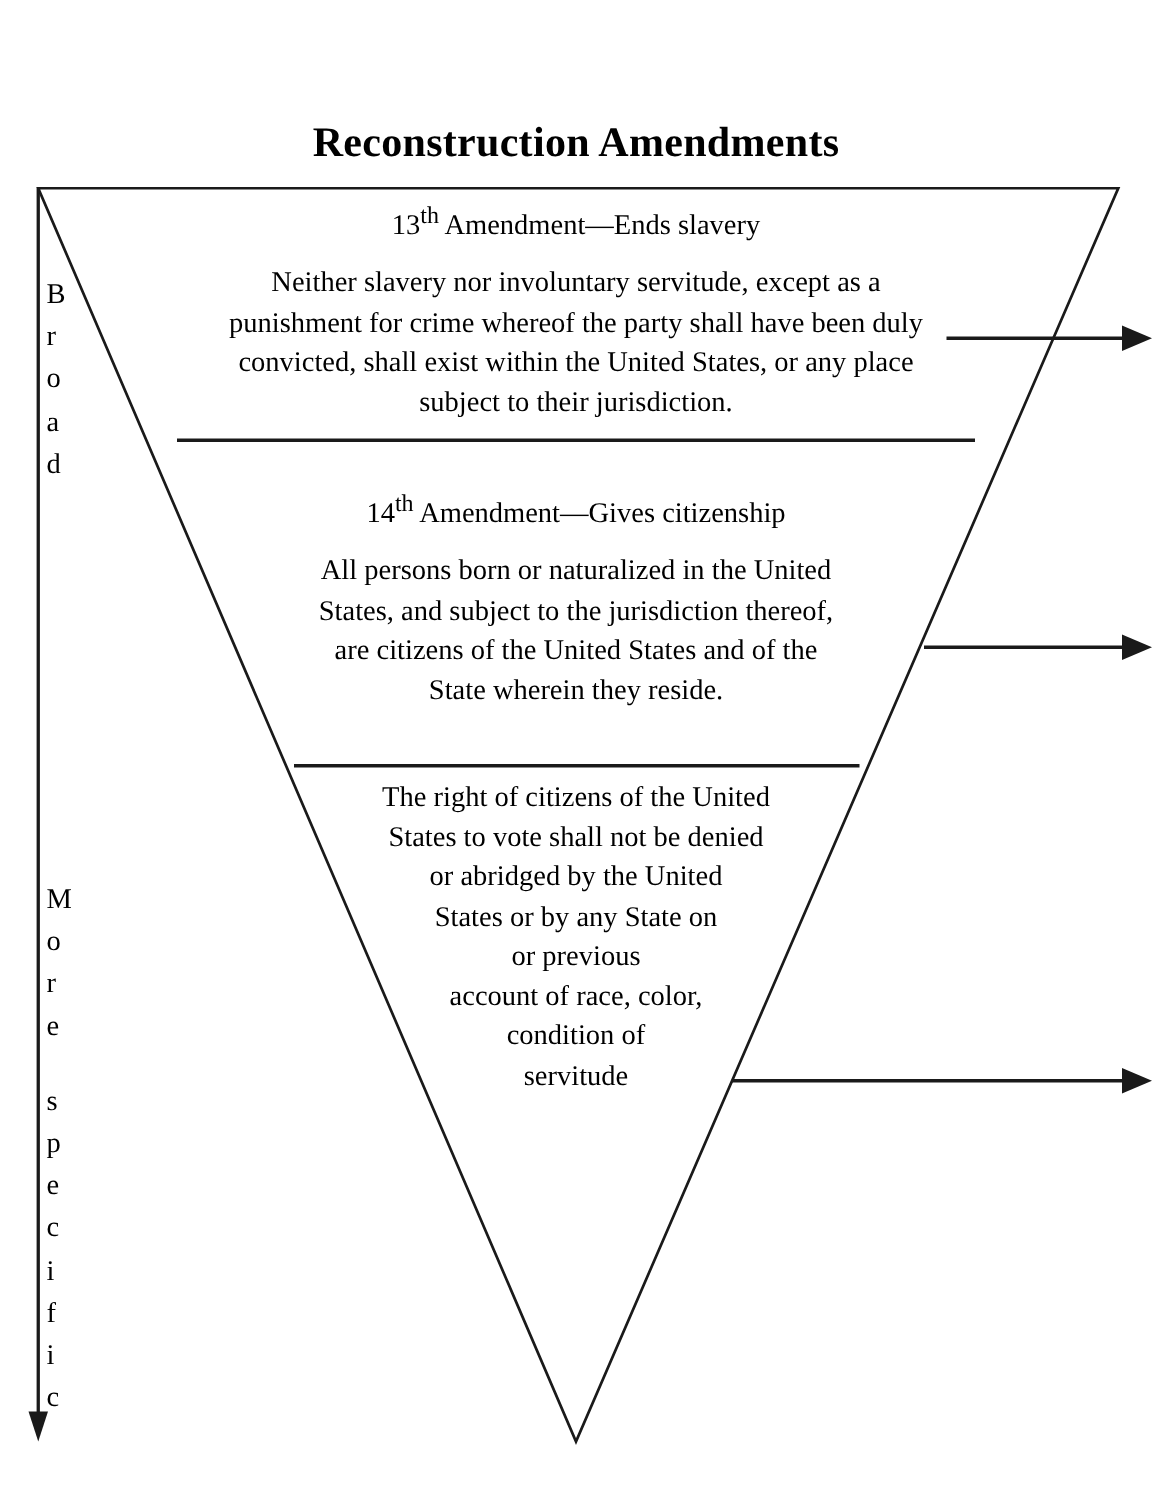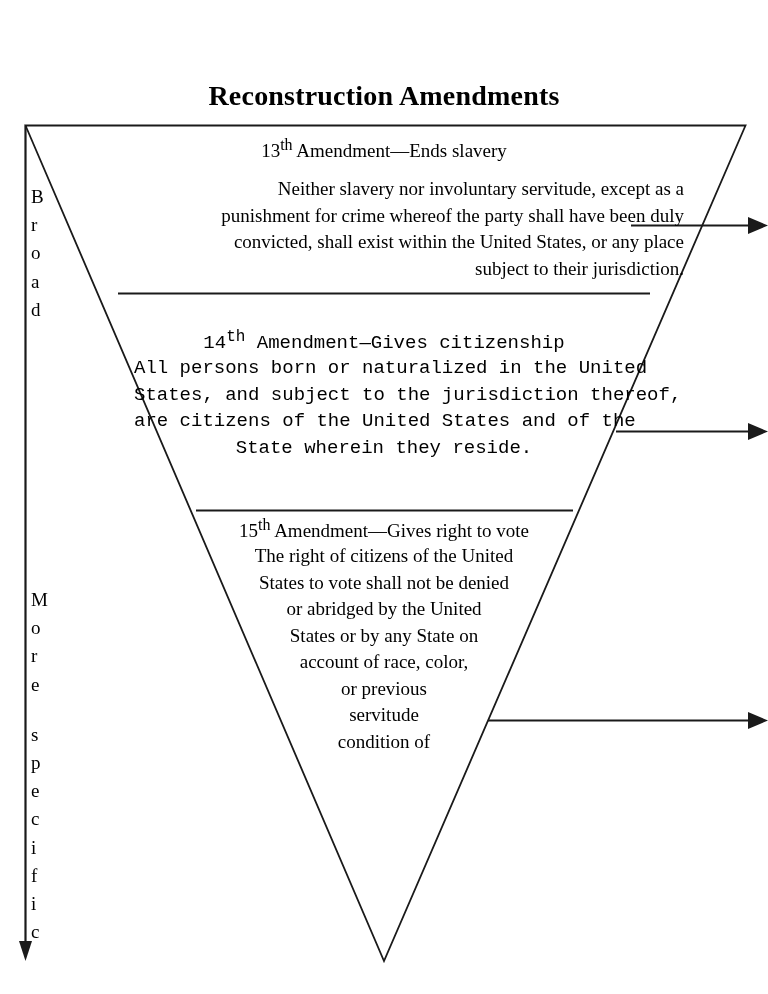--- a/index.html
+++ b/index.html
@@ -76,25 +76,25 @@
     line-height: 0;
   }
   .sec-body {
     font-size: 19px;
     line-height: 26.5px;
   }
   .sec-body .ln { display: block; white-space: nowrap; }
 
   
   #sec-13 { left: 84px; top: 139px; width: 600px; }
-  #sec-13 .sec-body { margin-top: 13px; text-align: right; }
+  #sec-13 .sec-body { margin-top: 13px; }
 
   
-  #sec-14 { left: 134px; top: 331px; width: 500px; font-family: Liberation Mono, monospace; }
-  #sec-14 .sec-body { }
+  #sec-14 { left: 134px; top: 331px; width: 500px; }
+  #sec-14 .sec-body { margin-top: 13px; }
 
   
   #sec-15 { left: 192px; top: 519px; width: 384px; }
   #sec-15 .sec-body { }
 </style>
 </head>
 <body>
 
 <div id="page">
 
@@ -169,28 +169,25 @@
     </div>
     <div class="sec-body">
       <span class="ln">All persons born or naturalized in the United</span>
       <span class="ln">States, and subject to the jurisdiction thereof,</span>
       <span class="ln">are citizens of the United States and of the</span>
       <span class="ln">State wherein they reside.</span>
     </div>
   </div>
 
   <div class="section" id="sec-15">
-    <div class="sec-head">
-      <span>15</span><sup>th</sup><span> Amendment—Gives right to vote</span>
-    </div>
     <div class="sec-body">
       <span class="ln">The right of citizens of the United</span>
       <span class="ln">States to vote shall not be denied</span>
       <span class="ln">or abridged by the United</span>
       <span class="ln">States or by any State on</span>
+      <span class="ln">or previous</span>
       <span class="ln">account of race, color,</span>
-      <span class="ln">or previous</span>
+      <span class="ln">condition of</span>
       <span class="ln">servitude</span>
-      <span class="ln">condition of</span>
     </div>
   </div>
 
 </div>
 
 </body></html>

